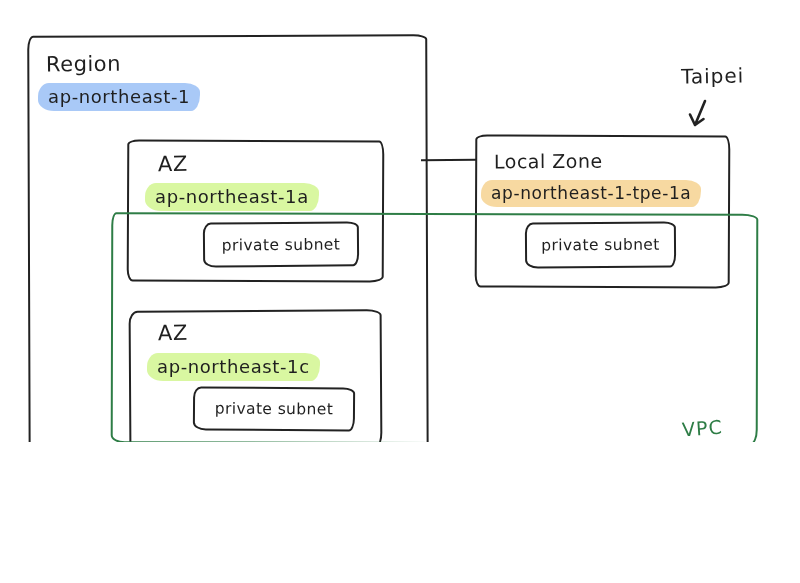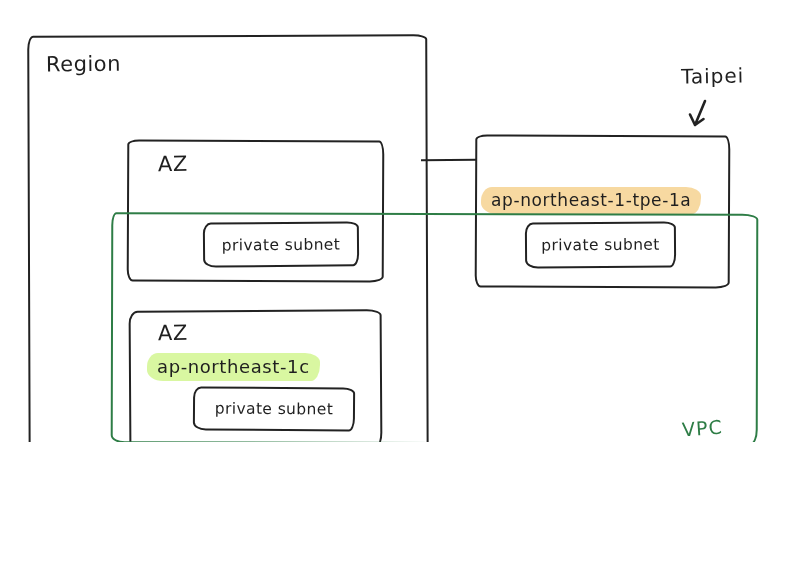--- a/index.html
+++ b/index.html
@@ -49,40 +49,47 @@
 </style>
 </head>
 <body>
 
 <div class="canvas">
 
   <div class="box sk-a" style="left:28px; top:35px; width:400px; height:455px;"></div>
 
   <div class="lbl title-lg" style="left:46px; top:52px;">Region</div>
 
+  <div class="lbl" style="left:38px; top:83px;">
+    <span class="hl hl-blue">ap-northeast-1</span>
+  </div>
 
   <div class="box sk-b" style="left:127px; top:140px; width:257px; height:142px;"></div>
   <div class="lbl title-lg" style="left:158px; top:152px;">AZ</div>
+  <div class="lbl" style="left:145px; top:183px;">
+    <span class="hl hl-green">ap-northeast-1a</span>
+  </div>
   <div class="subnet" style="left:203px; top:222px; width:156px; height:45px; transform:rotate(-0.5deg);">
     <span>private subnet</span>
   </div>
 
   <div class="box sk-c" style="left:129px; top:310px; width:253px; height:138px;"></div>
   <div class="lbl title-lg" style="left:158px; top:321px;">AZ</div>
   <div class="lbl" style="left:147px; top:353px;border-radius:12px;">
     <span class="hl hl-green">ap-northeast-1c</span>
   </div>
   <div class="subnet" style="left:193px; top:387px; width:162px; height:44px; transform:rotate(0.4deg);">
     <span>private subnet</span>
   </div>
 
   <div class="connector" style="left:421px; top:159px; width:56px;"></div>
 
   <div class="box sk-b" style="left:475px; top:135px; width:255px; height:153px;"></div>
-  <div class="lbl" style="left:481px; top:187px;">
+  <div class="lbl title-md" style="left:494px; top:150px;">Local Zone</div>
+  <div class="lbl" style="left:481px; top:180px;">
     <span class="hl hl-orange" style="font-size:17px;">ap-northeast-1-tpe-1a</span>
   </div>
   <div class="subnet" style="left:525px; top:222px; width:151px; height:46px; transform:rotate(-0.4deg);">
     <span>private subnet</span>
   </div>
 
   <div class="vpc-box" style="left:111px; top:213px; width:647px; height:231px;"></div>
   <div class="vpc-label" style="left:682px; top:417px;">VPC</div>
 
   <div class="lbl city" style="left:681px; top:64px; transform:rotate(-1deg);">Taipei</div>

